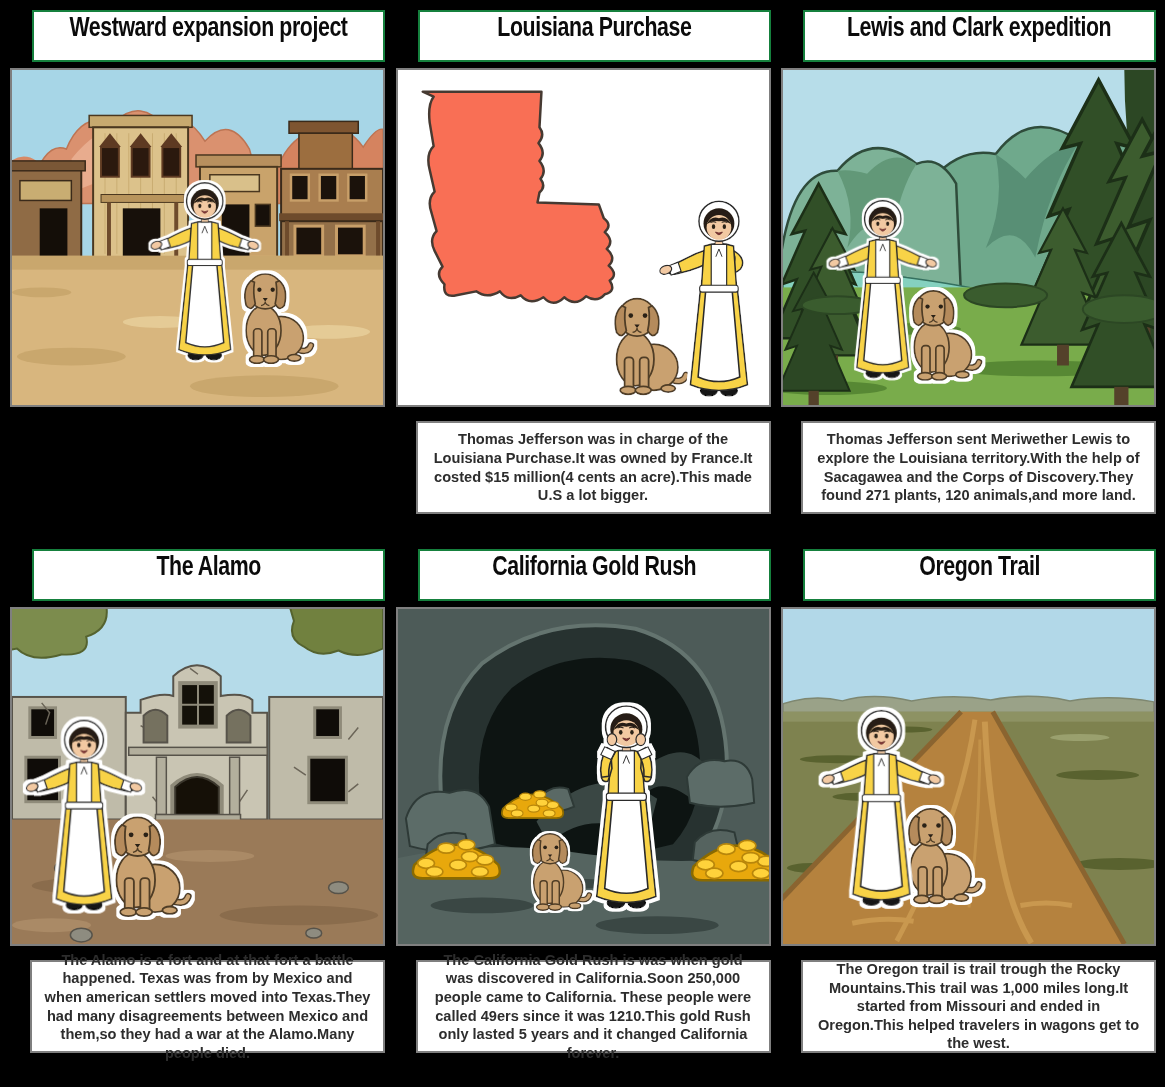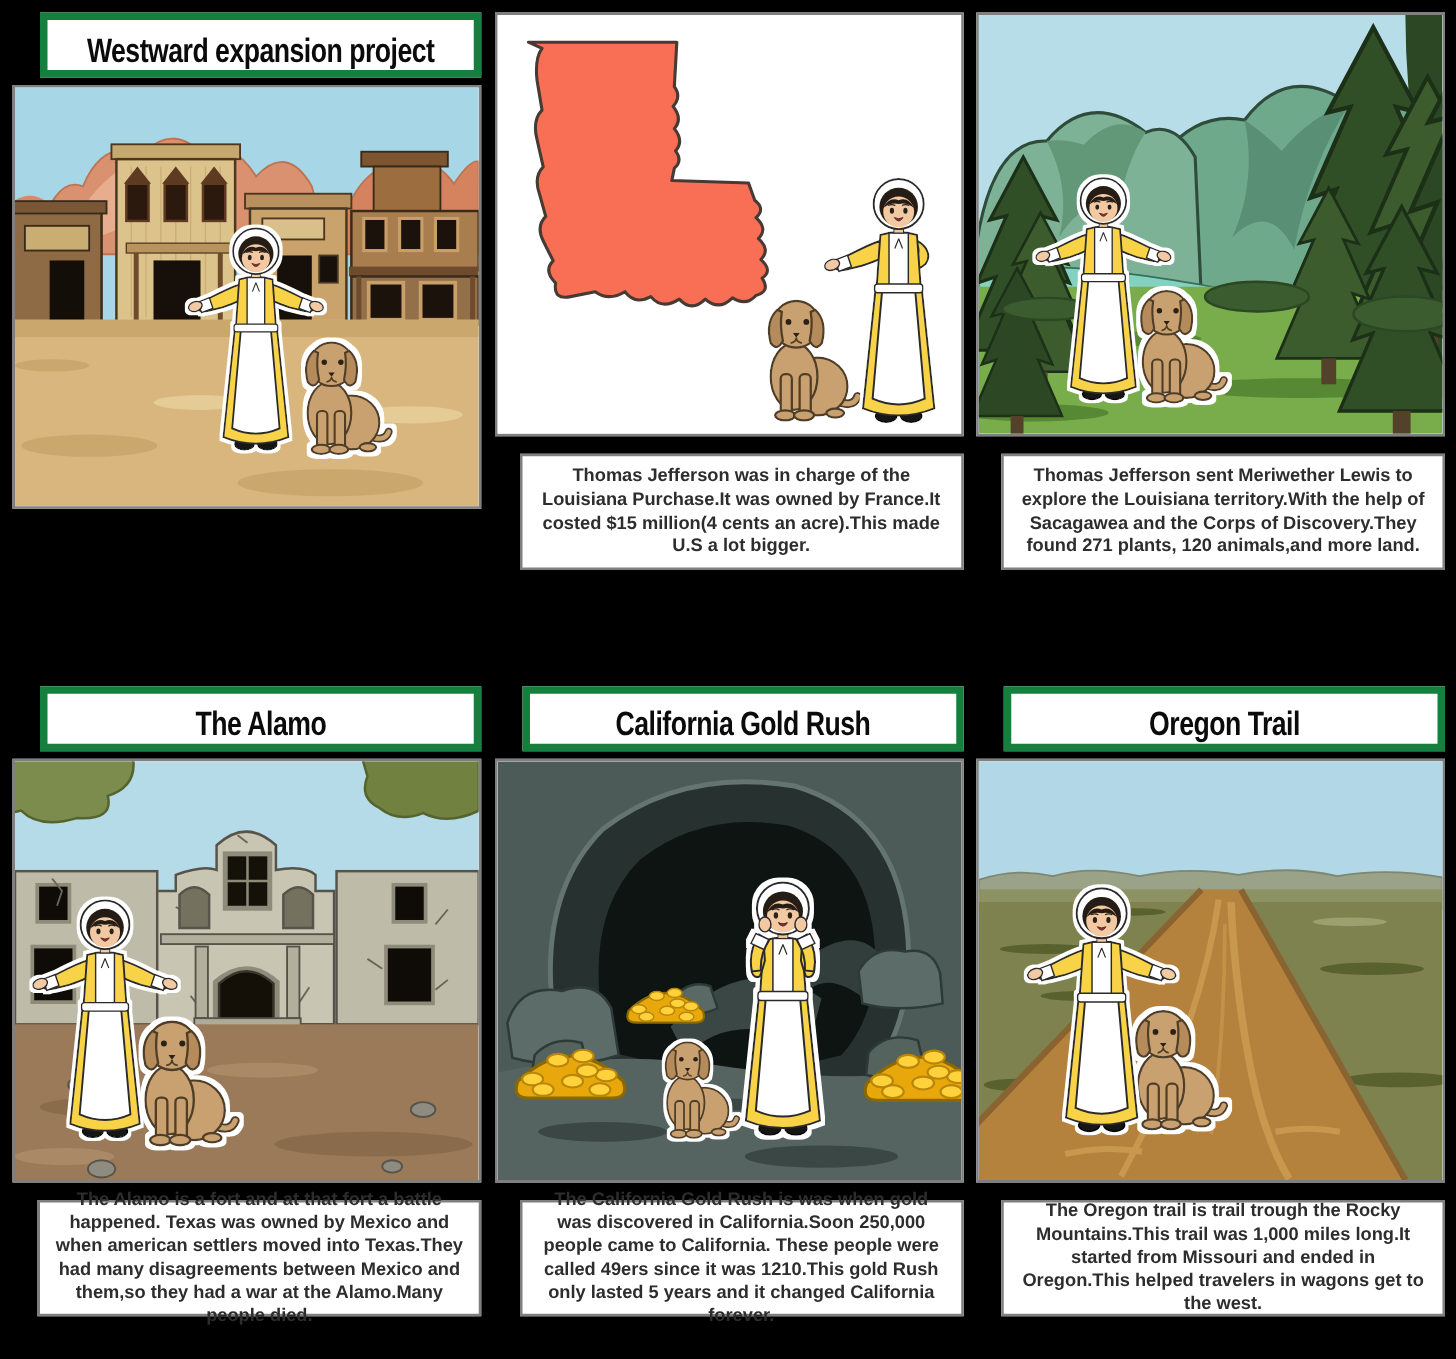--- a/index.html
+++ b/index.html
@@ -12,22 +12,22 @@
     display:grid;
     grid-template-columns:375px 375px 375px;
     grid-auto-rows:504px;
     justify-content:space-between;
     row-gap:35px;
     font-family:"Liberation Sans",sans-serif;
   }
   .panel{display:flex;flex-direction:column;}
   .titlebox{
     height:52px;margin-bottom:6px;background:#fff;
-    border:6px solid #15803d;box-sizing:border-box;
-    display:flex;align-items:flex-end;justify-content:center;margin-left:22px;
+    border:2px solid #15803d;box-sizing:border-box;
+    display:flex;align-items:flex-start;justify-content:center;margin-left:22px;
   }
   .titlebox .t{
     display:inline-block;transform:scale(0.82,1.04);
     font-weight:bold;font-size:26px;color:#0b0b0b;
     letter-spacing:-0.5px;white-space:nowrap;
   }
   .imagebox{
     height:339px;margin-bottom:14px;background:#fff;
     border:2px solid #7f7f7f;box-sizing:border-box;overflow:hidden;
   }
@@ -214,40 +214,46 @@
         <g filter="url(#halo)" transform="translate(138,107) scale(0.71)">
           <use href="#wArmL"></use>
             <use href="#wArmR"></use>
             <use href="#wBody"></use>
         </g>
       </svg>
     </div>
   </section>
 
   <section class="panel">
+    <div class="titlebox">
+      <span class="t">Louisiana Purchase</span>
+    </div>
     <div class="imagebox">
       <svg viewBox="0 0 375 339" preserveAspectRatio="none">
         <rect width="375" height="339" fill="#FFFFFF"></rect>
         <path d="M25,22 L145,22 L143,58 Q149,66 142,74 Q150,84 143,92 Q151,102 144,110 Q150,118 143,124 L141,134 L203,136 L208,150 Q217,157 209,164 Q219,173 211,181 Q221,190 213,198 Q223,207 214,213 Q221,224 209,227 Q201,236 190,229 Q179,240 168,230 Q157,241 147,230 Q133,239 124,228 Q111,235 103,224 Q90,232 79,224 L59,228 Q45,231 47,217 Q37,207 45,199 L37,183 Q31,171 39,163 L34,145 Q29,131 37,123 L32,101 Q28,85 36,77 L32,53 Q30,35 36,27 Z" fill="#F96F55" stroke="#463A32" stroke-width="2.5" stroke-linejoin="round"></path>
         <g filter="url(#halo)" transform="translate(202,217) scale(0.9)">
           <use href="#dog"></use>
         </g>
         <g filter="url(#halo)" transform="translate(262,125) scale(0.78)">
           <use href="#wArmL"></use>
             <use href="#wArmRBent"></use>
             <use href="#wBody"></use>
         </g>
       </svg>
     </div>
     <div class="captionbox">
       <span class="c">Thomas Jefferson was in charge of the Louisiana Purchase.It was owned by France.It costed $15 million(4 cents an acre).This made U.S a lot bigger.</span>
     </div>
   </section>
 
   <section class="panel">
+    <div class="titlebox">
+      <span class="t">Lewis and Clark expedition</span>
+    </div>
     <div class="imagebox">
       <svg viewBox="0 0 375 339" preserveAspectRatio="none">
         <rect width="375" height="339" fill="#B7DDE9"></rect>
         <g>
           <path d="M100,228 Q140,70 215,85 Q250,38 300,72 Q340,50 375,100 L375,260 L100,260 Z" fill="#6FA98C" stroke="#2F4C3B" stroke-width="2.5"></path>
           <path d="M215,85 Q225,135 205,180 Q235,150 255,190 Q268,120 300,72 Q270,80 245,110 Q230,95 215,85 Z" fill="#588F75"></path>
           <path d="M-5,212 Q5,100 55,102 Q90,60 135,95 Q158,85 175,115 L180,230 L-5,230 Z" fill="#7DB297" stroke="#2F4C3B" stroke-width="2.5"></path>
           <path d="M55,102 Q75,140 65,180 Q90,140 110,170 Q118,120 135,95 Q110,78 85,105 Q68,100 55,102 Z" fill="#629878"></path>
         </g>
         <path d="M0,212 Q55,198 125,210 Q170,216 198,222 Q150,236 80,234 Q25,232 0,224 Z" fill="#85D1BF" stroke="#35705F" stroke-width="1.5"></path>
@@ -334,21 +340,21 @@
           <use href="#dog"></use>
         </g>
         <g filter="url(#halo)" transform="translate(12,105) scale(0.76)">
           <use href="#wArmL"></use>
             <use href="#wArmR"></use>
             <use href="#wBody"></use>
         </g>
       </svg>
     </div>
     <div class="captionbox">
-      <span class="c">The Alamo is a fort and at that fort a battle happened. Texas was owned by Mexico and when american settlers moved into Texas.They had many disagreements between Mexico and them,so they had a war at the Alamo.Many people died.</span>
+      <span class="c">The Alamo is a fort and at that fort a battle happened. Texas was from by Mexico and when american settlers moved into Texas.They had many disagreements between Mexico and them,so they had a war at the Alamo.Many people died.</span>
     </div>
   </section>
 
   <section class="panel">
     <div class="titlebox">
       <span class="t">California Gold Rush</span>
     </div>
     <div class="imagebox">
       <svg viewBox="0 0 375 339" preserveAspectRatio="none">
         <rect width="375" height="339" fill="#4D5B58"></rect>

